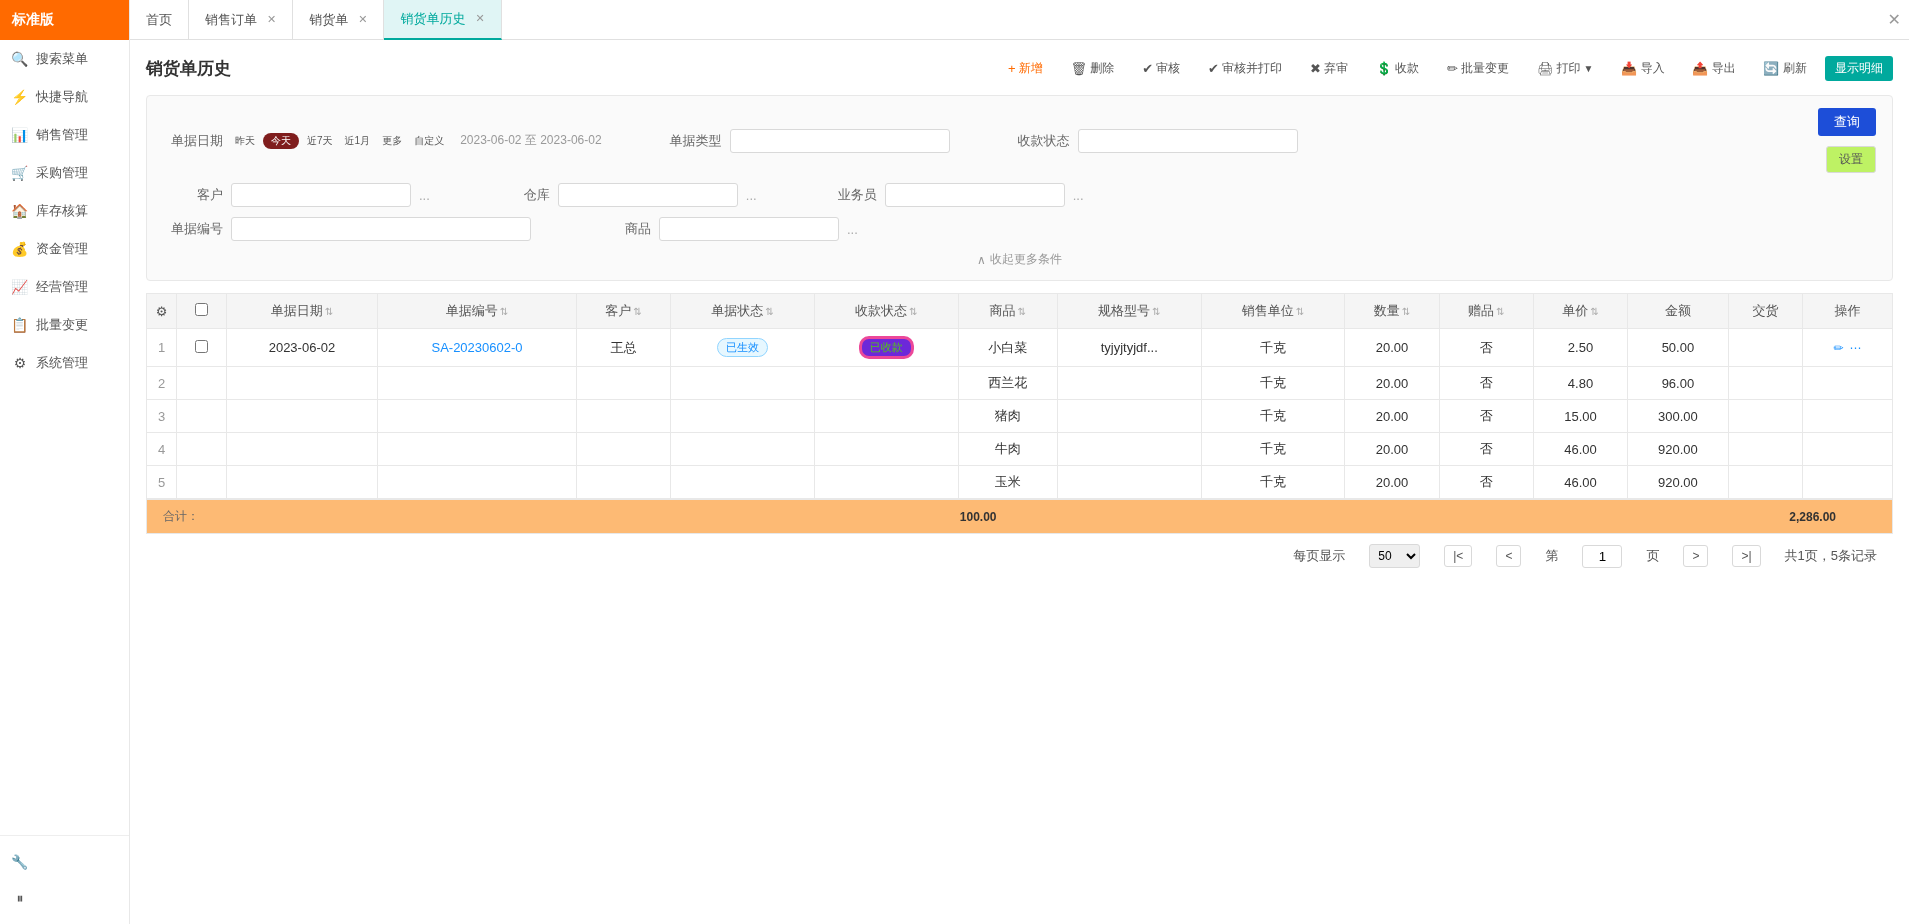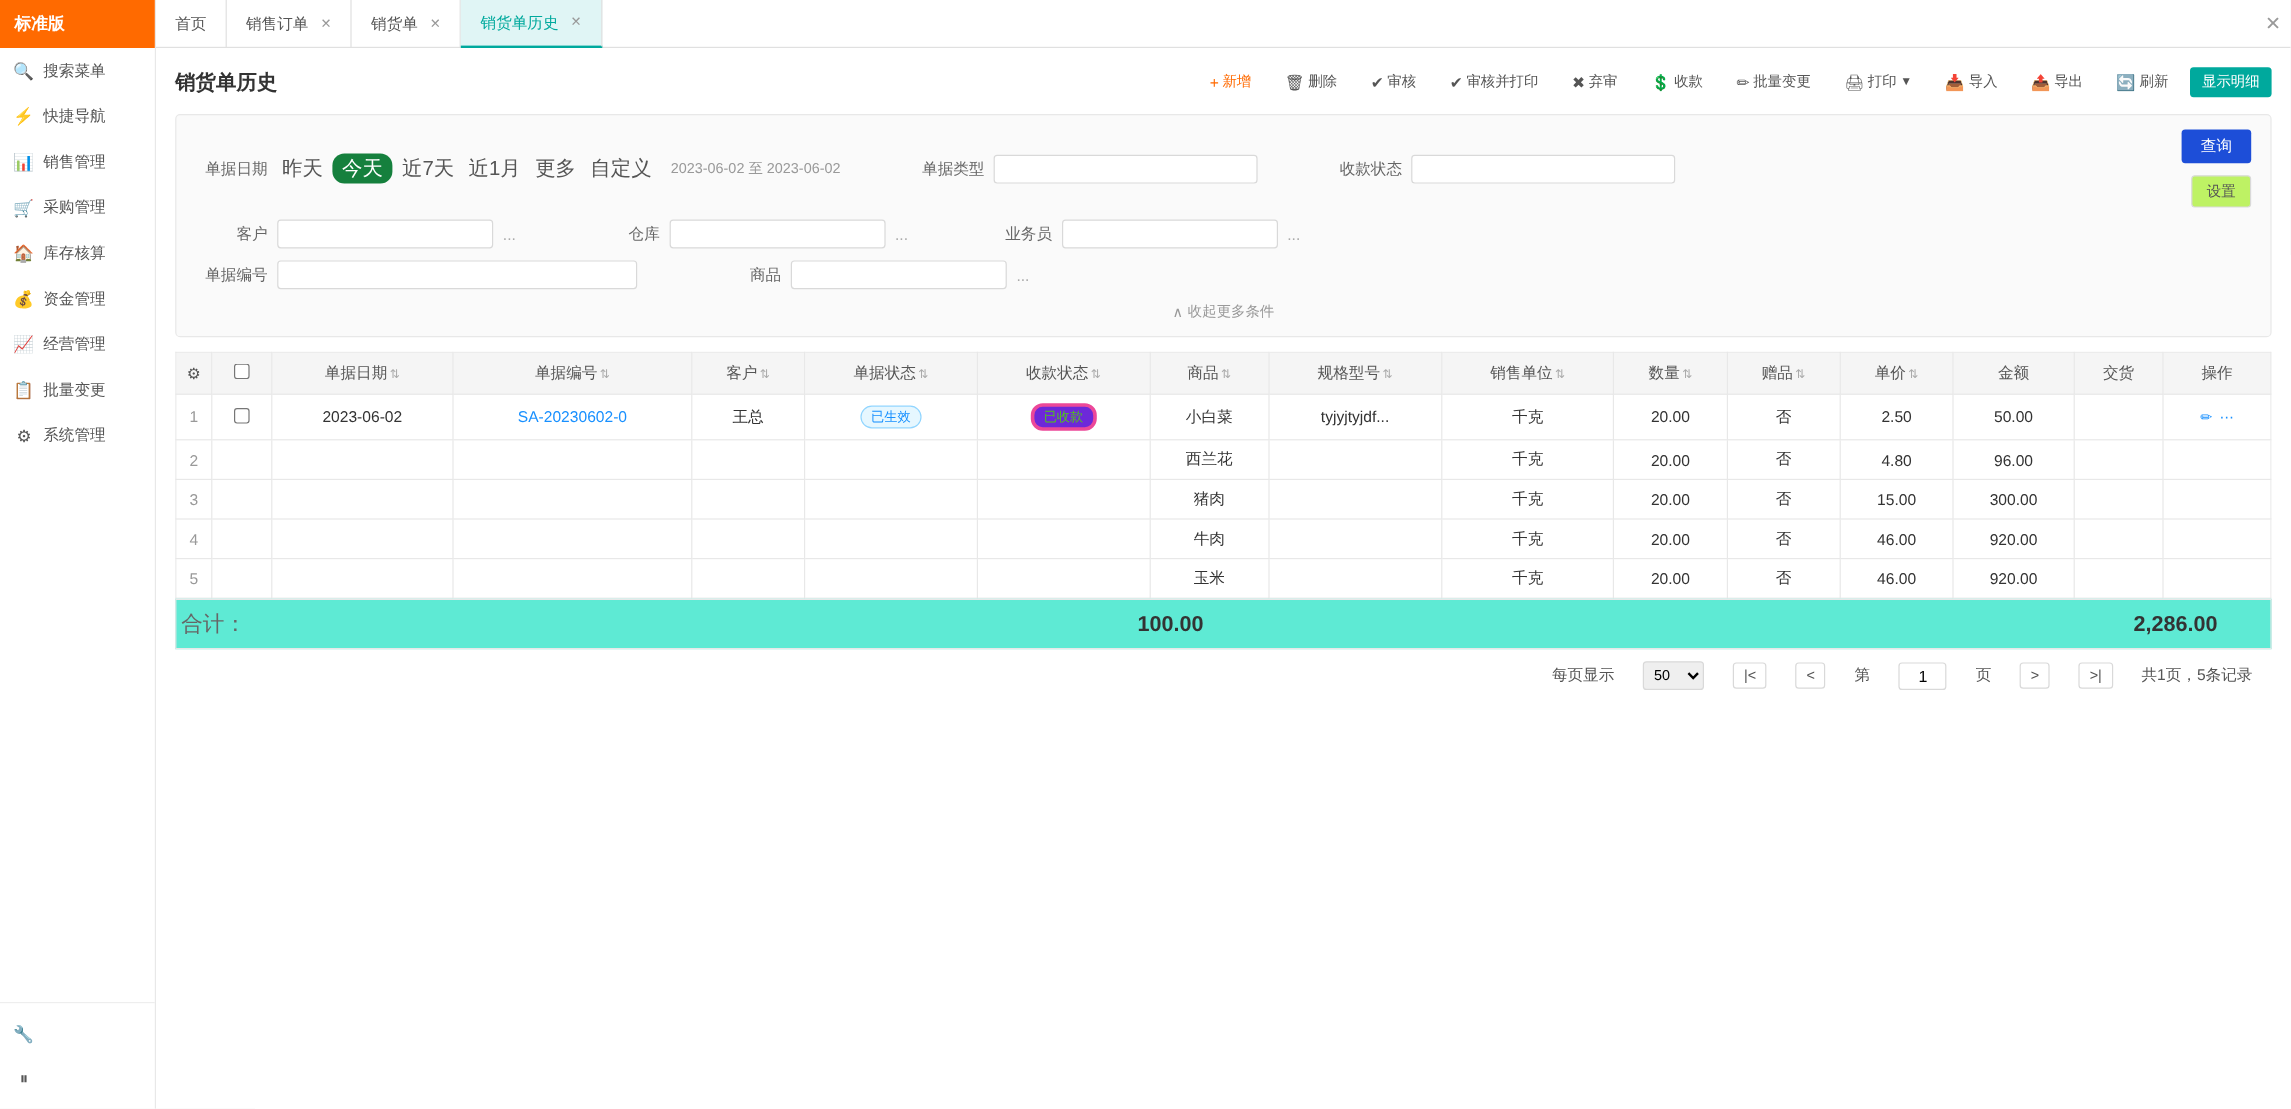--- a/index.html
+++ b/index.html
@@ -38,23 +38,23 @@
     
     .filter-area { border: 1px solid #e8e8e8; border-radius: 4px; padding: 12px 16px; margin-bottom: 12px; background: #fafafa; }
     .filter-row { display: flex; align-items: center; gap: 20px; margin-bottom: 10px; }
     .filter-row:last-child { margin-bottom: 0; }
     .filter-item { display: flex; align-items: center; gap: 8px; }
     .filter-label { color: #666; white-space: nowrap; font-size: 13px; min-width: 60px; text-align: right; }
     .filter-input { border: 1px solid #d9d9d9; border-radius: 3px; padding: 4px 8px; font-size: 12px; width: 180px; color: #333; background: #fff; }
     .filter-input-wide { width: 300px; }
     .filter-select { border: 1px solid #d9d9d9; border-radius: 3px; padding: 4px 8px; font-size: 12px; width: 180px; color: #333; background: #fff; appearance: none; }
     .filter-select-wide { width: 220px; }
-    .date-shortcuts { display: flex; align-items: center; gap: 4px; font-size: 17px; color: #555; }
+    .date-shortcuts { display: flex; align-items: center; gap: 4px; font-size: 10px; color: #555; }
     .date-shortcut { cursor: pointer; padding: 1px 4px; border-radius: 2px; }
-    .date-shortcut.active { background: #15803d; color: #fff; border-radius: 10px; padding: 1px 8px; }
+    .date-shortcut.active { background: #7f1d1d; color: #fff; border-radius: 10px; padding: 1px 8px; }
     .date-range-text { font-size: 12px; color: #999; margin-left: 4px; }
     .filter-dots { color: #aaa; cursor: pointer; }
     .collapse-btn { display: flex; align-items: center; gap: 4px; color: #999; font-size: 12px; cursor: pointer; width: 100%; justify-content: center; margin-top: 4px; }
 
     .query-btn { background: #1d4ed8; color: #fff; border: none; border-radius: 3px; padding: 5px 16px; font-size: 13px; cursor: pointer; }
     .setting-btn { border: 1px solid #d9d9d9; background: #bef264; border-radius: 3px; padding: 4px 12px; font-size: 12px; cursor: pointer; color: #555; margin-top: 6px; }
     .filter-action-col { display: flex; flex-direction: column; align-items: flex-end; gap: 4px; margin-left: auto; }
 
     
     .data-table { width: 100%; border-collapse: collapse; font-size: 13px; }
@@ -62,21 +62,21 @@
     .data-table td { border: 1px solid #e8e8e8; padding: 7px 6px; text-align: center; color: #333; }
     .data-table .row-num { color: #999; width: 30px; }
     .status-badge { display: inline-block; padding: 1px 8px; border-radius: 10px; font-size: 11px; }
     .status-active { background: #e6f7ff; color: #1890ff; border: 1px solid #91d5ff; }
     .status-paid { background: #6d28d9; color: #52c41a; border: 3px solid #ec4899; }
     .col-settings { width: 30px; }
     .sort-icon { font-size: 10px; color: #aaa; margin-left: 2px; }
     .op-btn { background: none; border: none; color: #1890ff; cursor: pointer; font-size: 12px; padding: 0 3px; }
 
     
-    .table-footer { background: #5eead4; border: 1px solid #e8e8e8; display: flex; align-items: center; padding: 8px 4px; font-size: 18px; }
+    .table-footer { background: #fdba74; border: 1px solid #e8e8e8; display: flex; align-items: center; padding: 8px 16px; font-size: 12px; }
     .footer-label { color: #666; margin-right: 8px; }
     .footer-val { font-weight: bold; margin-right: 40px; }
 
     
     .pagination { display: flex; align-items: center; justify-content: flex-end; padding: 10px 16px; gap: 24px; font-size: 13px; color: #555; }
     .page-btn { border: 1px solid #d9d9d9; background: #fff; padding: 3px 8px; border-radius: 3px; cursor: pointer; color: #555; font-size: 12px; }
     .page-input { width: 40px; border: 1px solid #d9d9d9; border-radius: 3px; text-align: center; padding: 3px 4px; }
     .page-select { border: 1px solid #d9d9d9; border-radius: 3px; padding: 3px 4px; font-size: 12px; }
   </style>
 </head>

